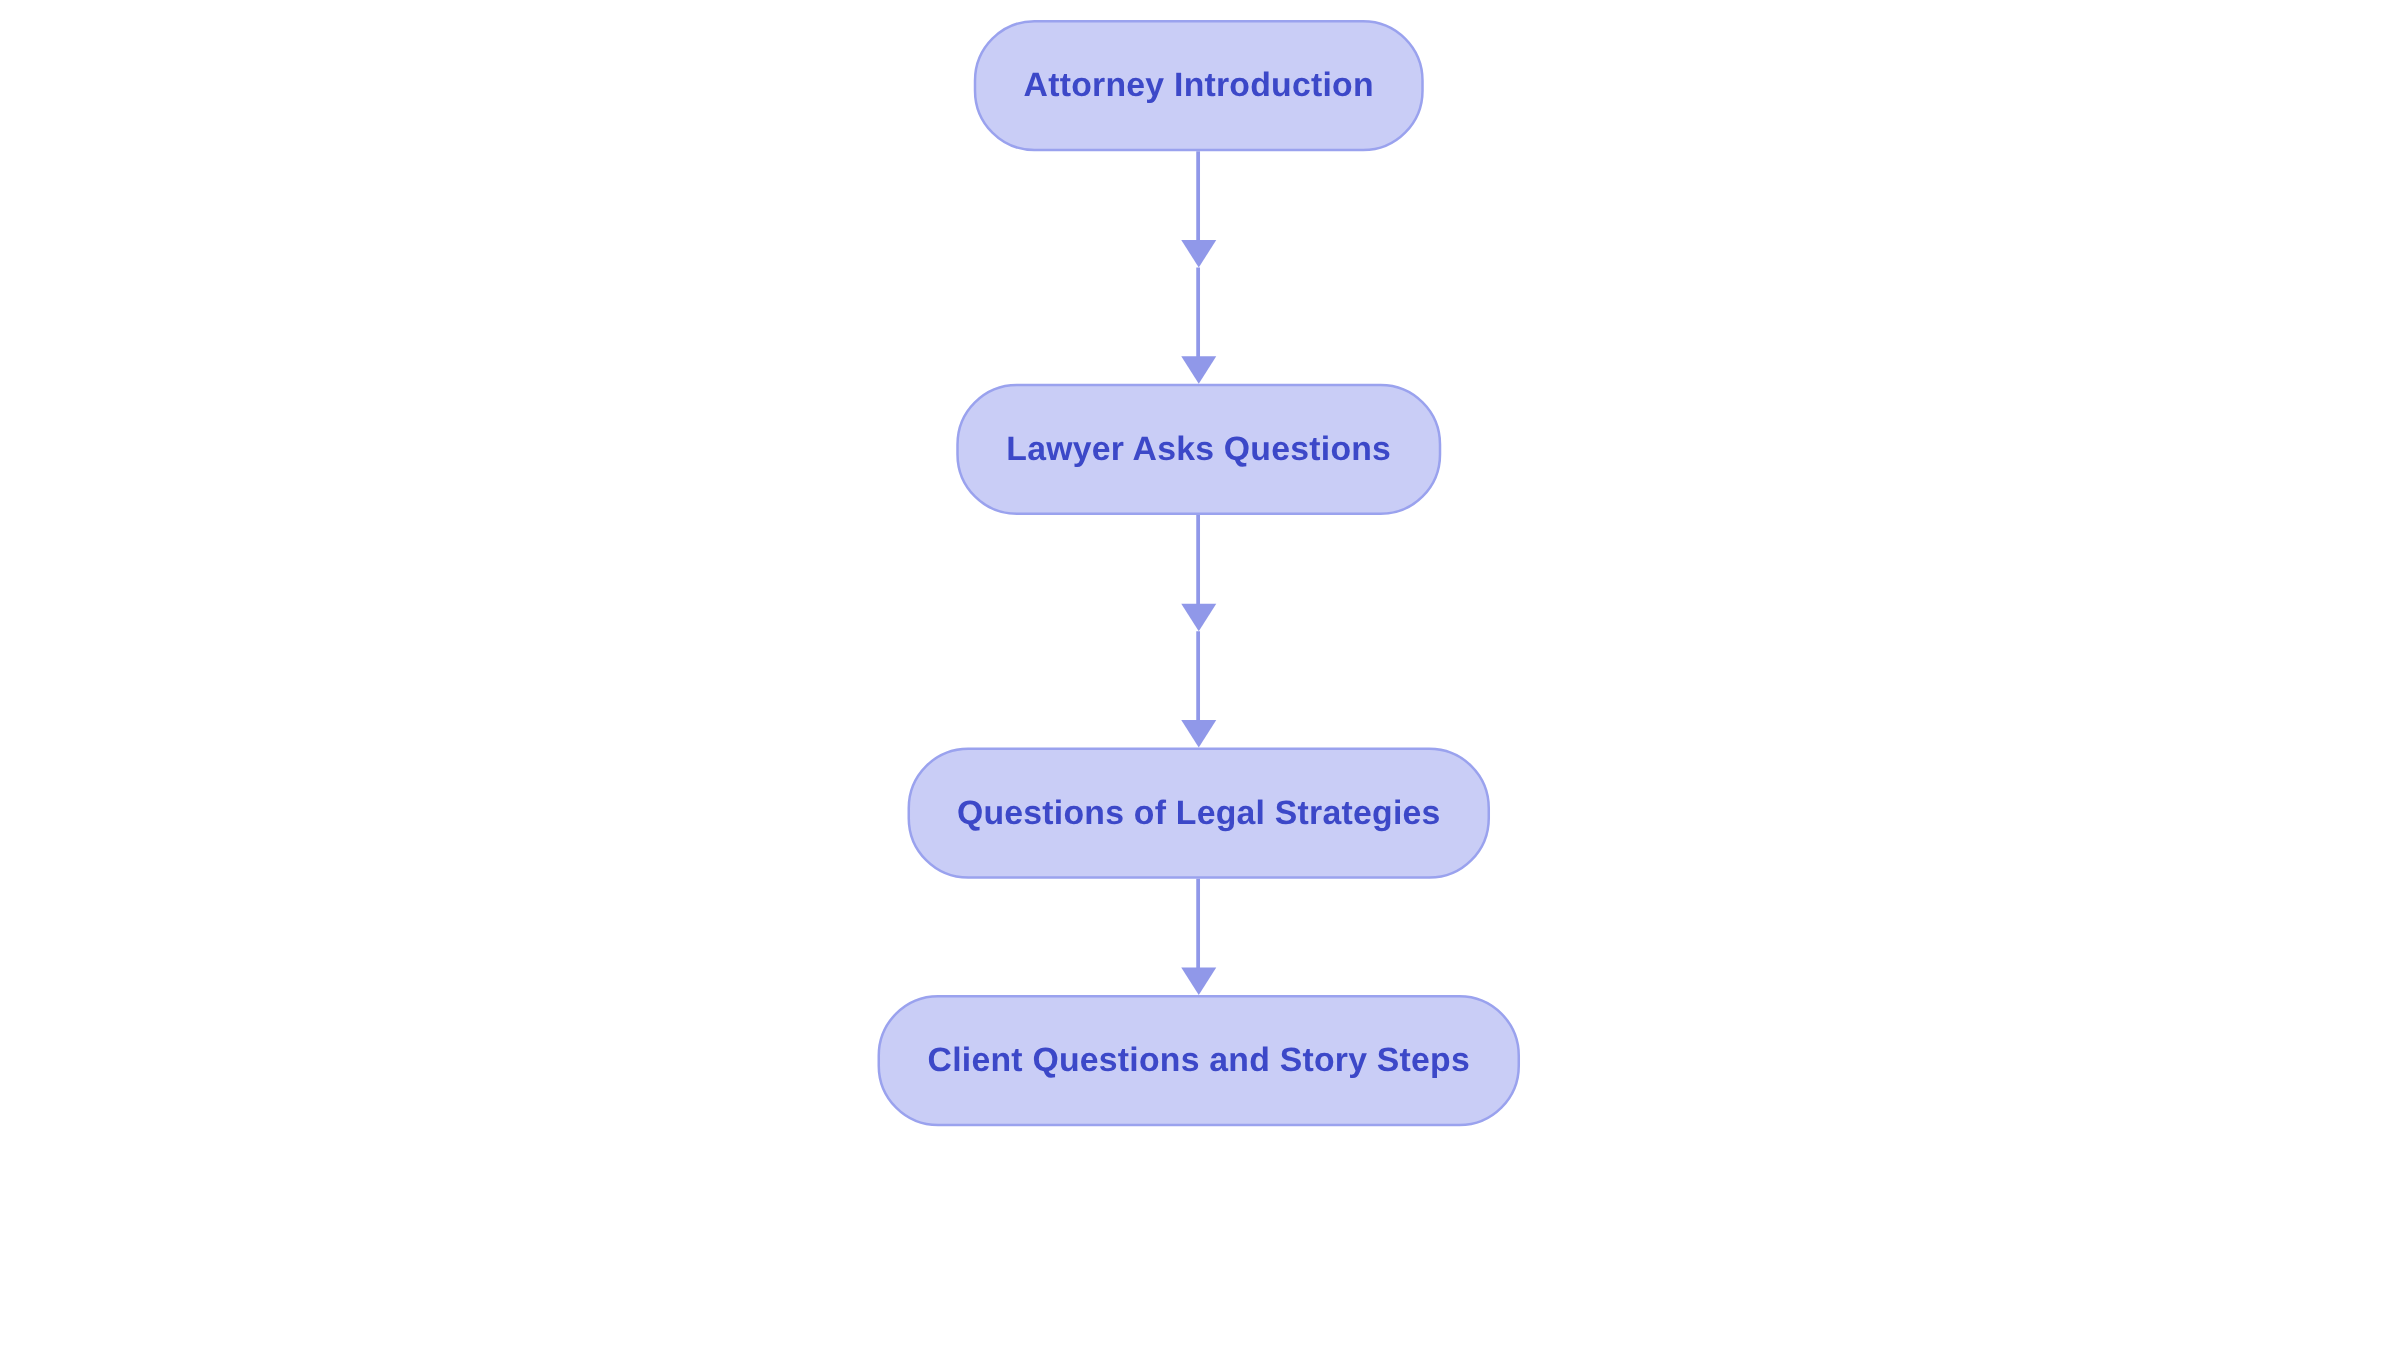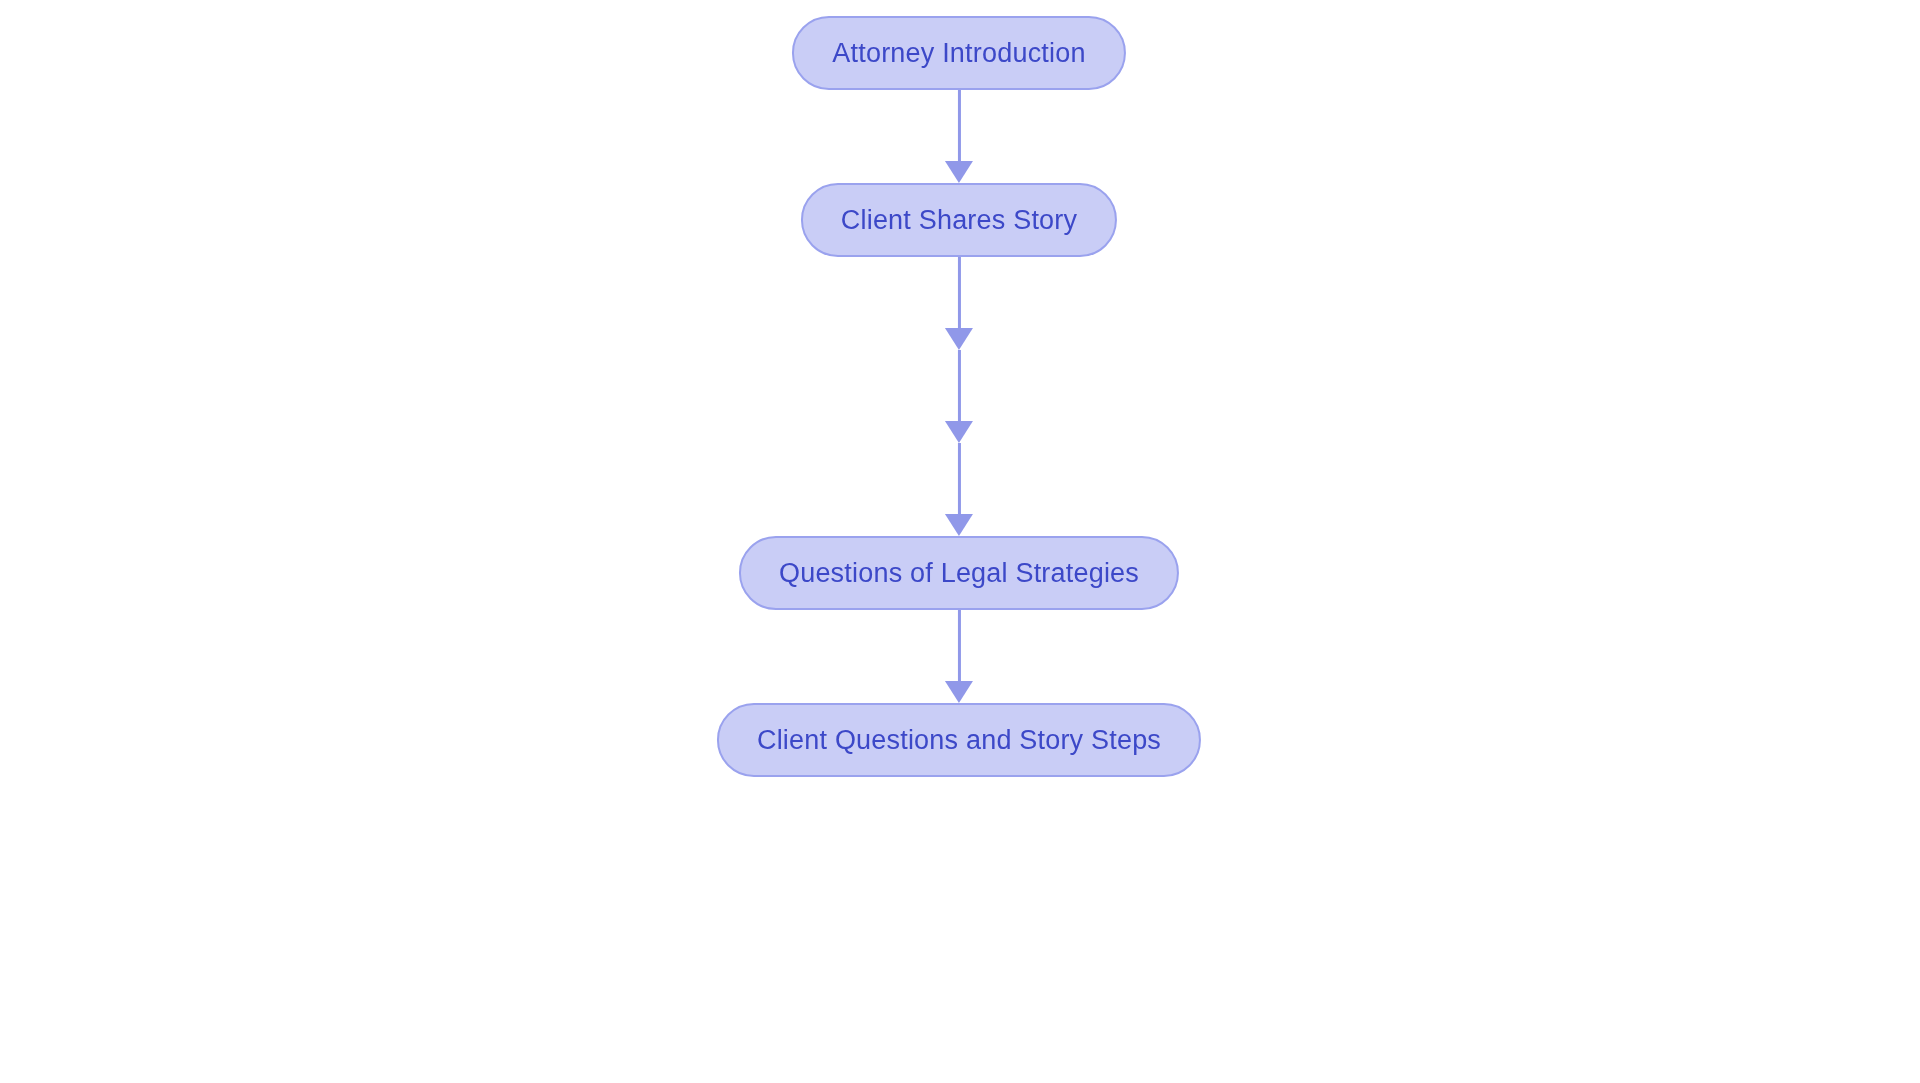--- a/index.html
+++ b/index.html
@@ -25,29 +25,30 @@
     position: absolute;
     left: 959px;
     top: 16px;
     transform: translateX(-50%);
     display: flex;
     flex-direction: column;
     align-items: center;
   }
   .flow-node {
     box-sizing: border-box;
-    height: 74px;
+    height: 105px;
     border-radius: 48.5px;
     background: var(--node-fill, #c9cdf6);
     border: 2px solid var(--node-border, #9aa2ee);
     display: flex;
     align-items: center;
     justify-content: center;
     padding: 0 38px;
     white-space: nowrap;
+    font-weight: bold;
   }
   .flow-node .node-label {
     font-size: 27px;
     line-height: 1;
     color: var(--node-text, #3c48c8);
     letter-spacing: 0.2px;
   }
   .flow-arrow {
     height: 93px;
     display: flex;
@@ -76,29 +77,29 @@
 
     <div class="flow-node">
       <span class="node-label">Attorney Introduction</span>
     </div>
 
     <div class="flow-arrow">
       <div class="arrow-line"></div>
       <div class="arrow-head"></div>
     </div>
 
-    <div class="flow-node">
-      <span class="node-label">Client Shares Story</span>
-    </div>
 
     <div class="flow-arrow">
       <div class="arrow-line"></div>
       <div class="arrow-head"></div>
     </div>
 
+    <div class="flow-node">
+      <span class="node-label">Lawyer Asks Questions</span>
+    </div>
 
     <div class="flow-arrow">
       <div class="arrow-line"></div>
       <div class="arrow-head"></div>
     </div>
 
 
     <div class="flow-arrow">
       <div class="arrow-line"></div>
       <div class="arrow-head"></div>

